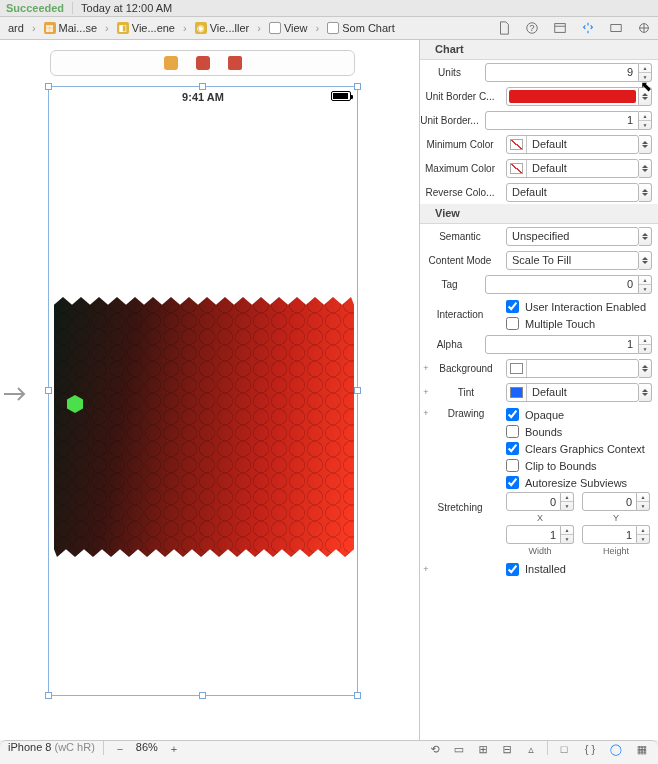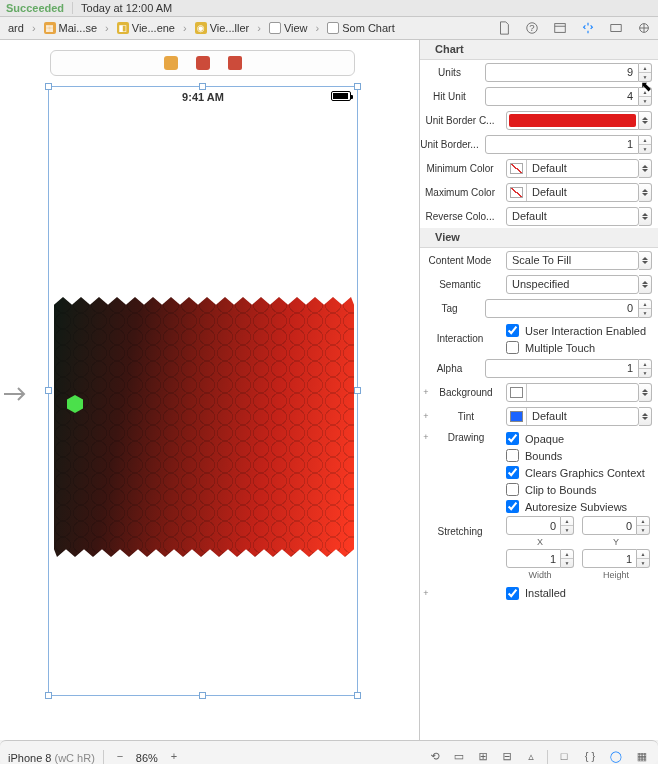--- a/index.html
+++ b/index.html
@@ -17,21 +17,21 @@
   .icn.gray{border:1px solid #999;background:#fff;}
   .chev { color:#999; padding:0 2px;}
   .insp-icons { position:absolute; right:6px; top:3px; display:flex; gap:12px; }
   .insp-icons .ii { width:16px; height:16px; display:flex; align-items:center; justify-content:center; color:#666; }
   .insp-icons .ii svg{width:14px;height:14px;}
 
   .main { display:flex; height: calc(764px - 17px - 23px - 24px); }
   .canvas-area { width: 420px; background: #fff; position:relative; border-right:1px solid #c8c8c8; overflow:hidden;}
   .inspector { flex:1; background: #fff; overflow:hidden; }
 
-  .bottombar { height:24px; background:#f4f4f4; border-top:1px solid #c8c8c8; display:flex; align-items:flex-end; padding:0 8px; gap:8px;border-radius:6px; }
+  .bottombar { height:24px; background:#f4f4f4; border-top:1px solid #c8c8c8; display:flex; align-items:flex-start; padding:0 8px; gap:8px;border-radius:6px; }
   .bottombar .spacer{flex:1;}
   .bb-icon { width:16px;height:16px; display:flex;align-items:center;justify-content:center;color:#666;}
   .bb-sep{width:1px;height:14px;background:#ccc;}
   .bb-right{display:flex;gap:10px;align-items:center;}
   .bb-right .active{color:#1a84ff;}
 
   
   .phone-toolbar { position:absolute; top:10px; left:50px; width:305px; height:26px; border:1px solid #d0d0d0; border-radius:6px; background:#fdfdfd; display:flex; align-items:center; justify-content:center; gap:18px;}
   .tb-dot{width:14px;height:14px;border-radius:3px;}
   .tb-dot.o{background:#e7a644;}
@@ -212,30 +212,20 @@
       <div class="lbl">Units</div>
       <div class="val">
         <input class="numfield" value="9" style="">
         <div class="stepper">
             <div>▲</div>
             <div>▼</div>
           </div>
       </div>
     </div>
 
-    <div class="row">
-      <div class="lbl">Hit Unit</div>
-      <div class="val">
-        <input class="numfield" value="4" style="">
-        <div class="stepper">
-            <div>▲</div>
-            <div>▼</div>
-          </div>
-      </div>
-    </div>
 
 
     <div class="row">
       <div class="lbl">Unit Border C...</div>
       <div class="val">
         <div class="colorwell" style="border-radius:3px 0 0 3px">
             <div class="sw" style="background:#e01a1a"></div>
           </div>
         <div class="popup-arrow"></div>
       </div>
@@ -284,34 +274,34 @@
         <div class="combo">
           <div class="ctxt">Default</div>
         </div>
         <div class="popup-arrow"></div>
       </div>
     </div>
 
     <div class="section-h">View</div>
 
     <div class="row">
+      <div class="lbl">Semantic</div>
+      <div class="val">
+        <div class="combo">
+            <div class="ctxt">Unspecified</div>
+          </div>
+        <div class="popup-arrow"></div>
+      </div>
+    </div>
+
+    <div class="row">
       <div class="lbl">Content Mode</div>
       <div class="val">
         <div class="combo">
             <div class="ctxt">Scale To Fill</div>
-          </div>
-        <div class="popup-arrow"></div>
-      </div>
-    </div>
-
-    <div class="row">
-      <div class="lbl">Semantic</div>
-      <div class="val">
-        <div class="combo">
-            <div class="ctxt">Unspecified</div>
           </div>
         <div class="popup-arrow"></div>
       </div>
     </div>
 
     <div class="row">
       <div class="lbl">Tag</div>
       <div class="val">
         <input class="numfield" value="0" style="">
         <div class="stepper">

